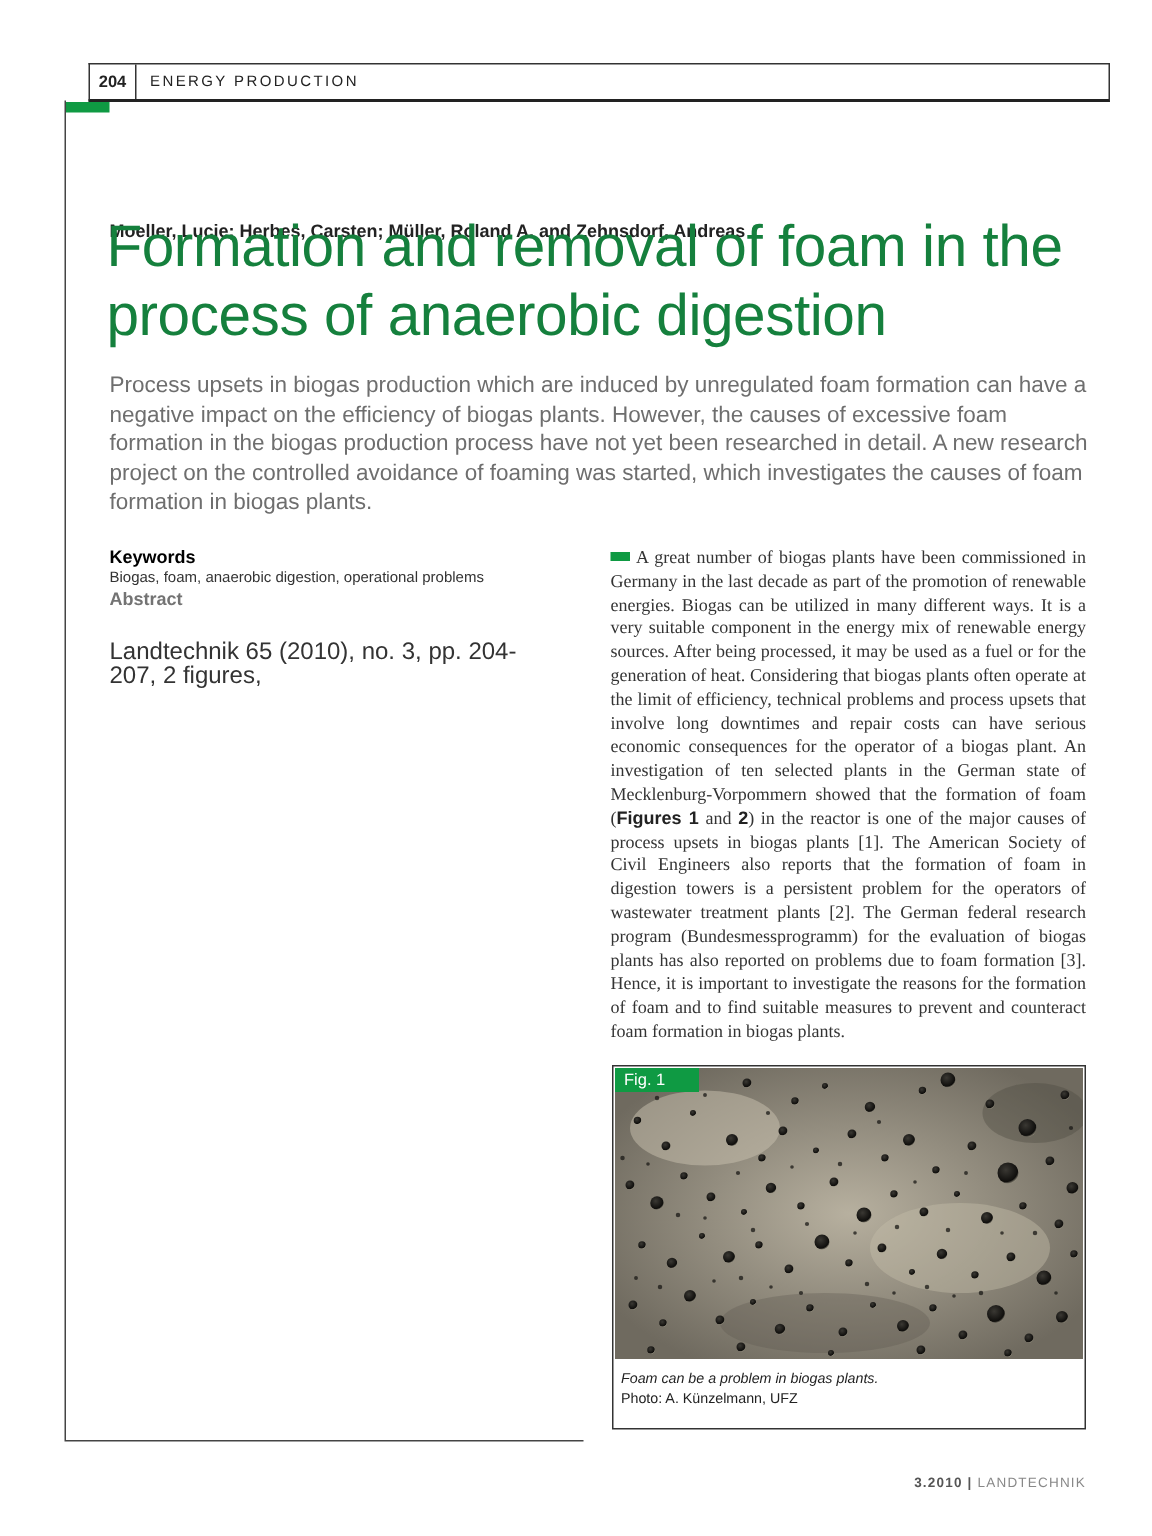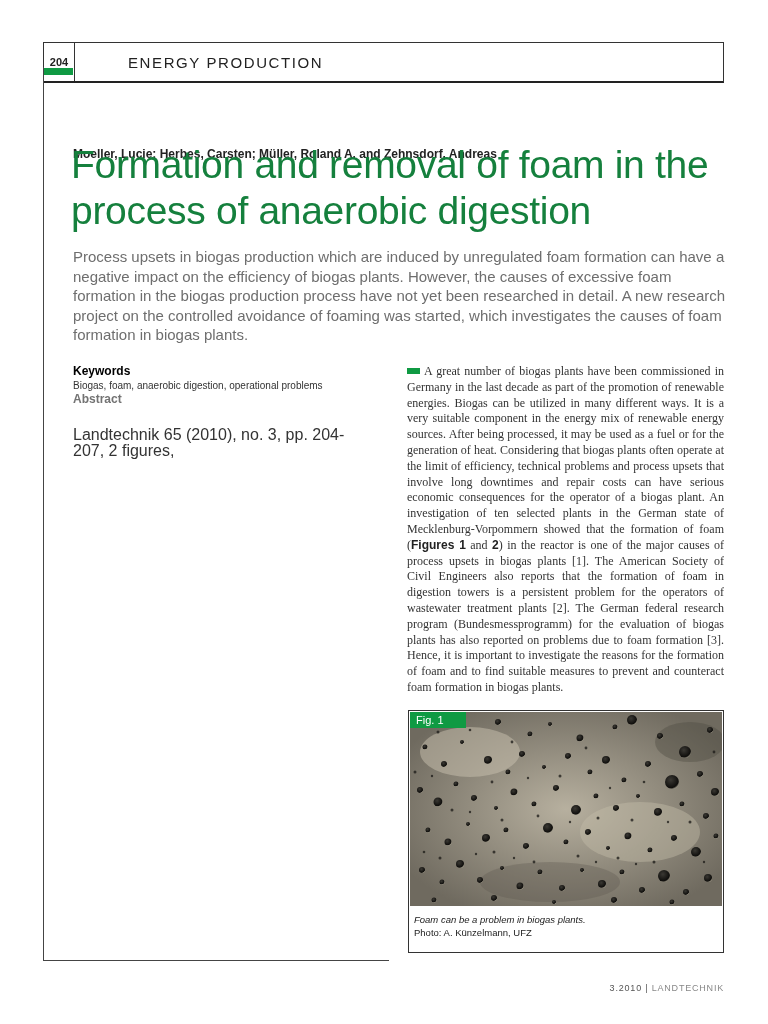--- a/index.html
+++ b/index.html
@@ -1,20 +1,20 @@
 <!DOCTYPE html>
 <html><head>
 <meta charset="utf-8">
 <style>
   html, body { margin: 0; padding: 0; background: #ffffff; }
   body { width: 768px; height: 1024px; position: relative; overflow: hidden; font-family: "Liberation Sans", sans-serif; color: #1a1a1a; }
 
-  .header-bar { position: absolute; left: 43px; top: 42px; width: 681px; height: 41px; border: 1px solid #333; border-bottom: 2px solid #222; box-sizing: border-box; text-decoration: underline; }
+  .header-bar { position: absolute; left: 59px; top: 42px; width: 681px; height: 26px; border: 1px solid #333; border-bottom: 2px solid #222; box-sizing: border-box; text-decoration: underline; }
   .page-num { position: absolute; left: 0; top: 0; width: 30px; height: 100%; border-right: 1px solid #333; font-size: 11px; font-weight: bold; display: flex; align-items: center; justify-content: center; color: #222; }
-  .section-label { position: absolute; left: 40px; top: 0; height: 100%; display: flex; align-items: center; font-size: 15px; letter-spacing: 1.6px; color: #222; margin-left: 44px; }
+  .section-label { position: absolute; left: 40px; top: 0; height: 100%; display: flex; align-items: center; font-size: 10px; letter-spacing: 1.6px; color: #222; }
   .green-tab { position: absolute; left: 44px; top: 68px; width: 29px; height: 7px; background: #0f9a43; }
 
   .left-frame { position: absolute; left: 43px; top: 67px; width: 1px; height: 893px; background: #444; }
   .left-bottom { position: absolute; left: 43px; top: 960px; width: 346px; height: 1px; background: #444; }
 
   .authors { position: absolute; left: 73px; top: 111px; font-size: 12px; font-weight: bold; color: #222; margin-top: 36px; }
   .title { position: absolute; left: 71px; top: 142px; width: 660px; font-size: 39px; line-height: 46px; font-weight: 300; color: #15803d; letter-spacing: -0.3px; }
   .lead { position: absolute; left: 73px; top: 247px; width: 660px; font-size: 15px; line-height: 19.6px; color: #6e6e6e; }
 
   .kw-head { position: absolute; left: 73px; top: 364px; font-size: 12px; font-weight: bold; color: #000000; }
@@ -26,21 +26,21 @@
   .body-text b { font-family: "Liberation Sans", sans-serif; font-weight: bold; color: #222; }
   .lead-mark { display: inline-block; width: 13px; height: 6px; background: #0f9a43; margin-right: 4px; vertical-align: 1px; }
 
   .figure { position: absolute; left: 408px; top: 710px; width: 316px; height: 243px; border: 1px solid #333; box-sizing: border-box; }
   .fig-photo { position: absolute; left: 1px; top: 1px; width: 312px; height: 194px; overflow: hidden; background: #8a8578; }
   .fig-label { position: absolute; left: 1px; top: 1px; width: 56px; height: 16px; background: #0f9a43; color: #fff; font-size: 11px; display: flex; align-items: center; padding-left: 6px; box-sizing: border-box; z-index: 2; }
   .fig-caption { position: absolute; left: 5px; top: 202px; font-size: 9.5px; line-height: 13px; color: #222; }
   .fig-caption i { font-style: italic; }
 
   .footer { position: absolute; right: 44px; top: 983px; font-size: 9px; letter-spacing: 0.8px; color: #888; }
-  .footer .issue { color: #555; }
+  .footer .issue { color: #555; font-weight: bold; }
 </style>
 </head>
 <body>
 
 <div class="header-bar">
   <div class="page-num">204</div>
   <div class="section-label">ENERGY PRODUCTION</div>
 </div>
 <div class="green-tab"></div>
 <div class="left-frame"></div>

